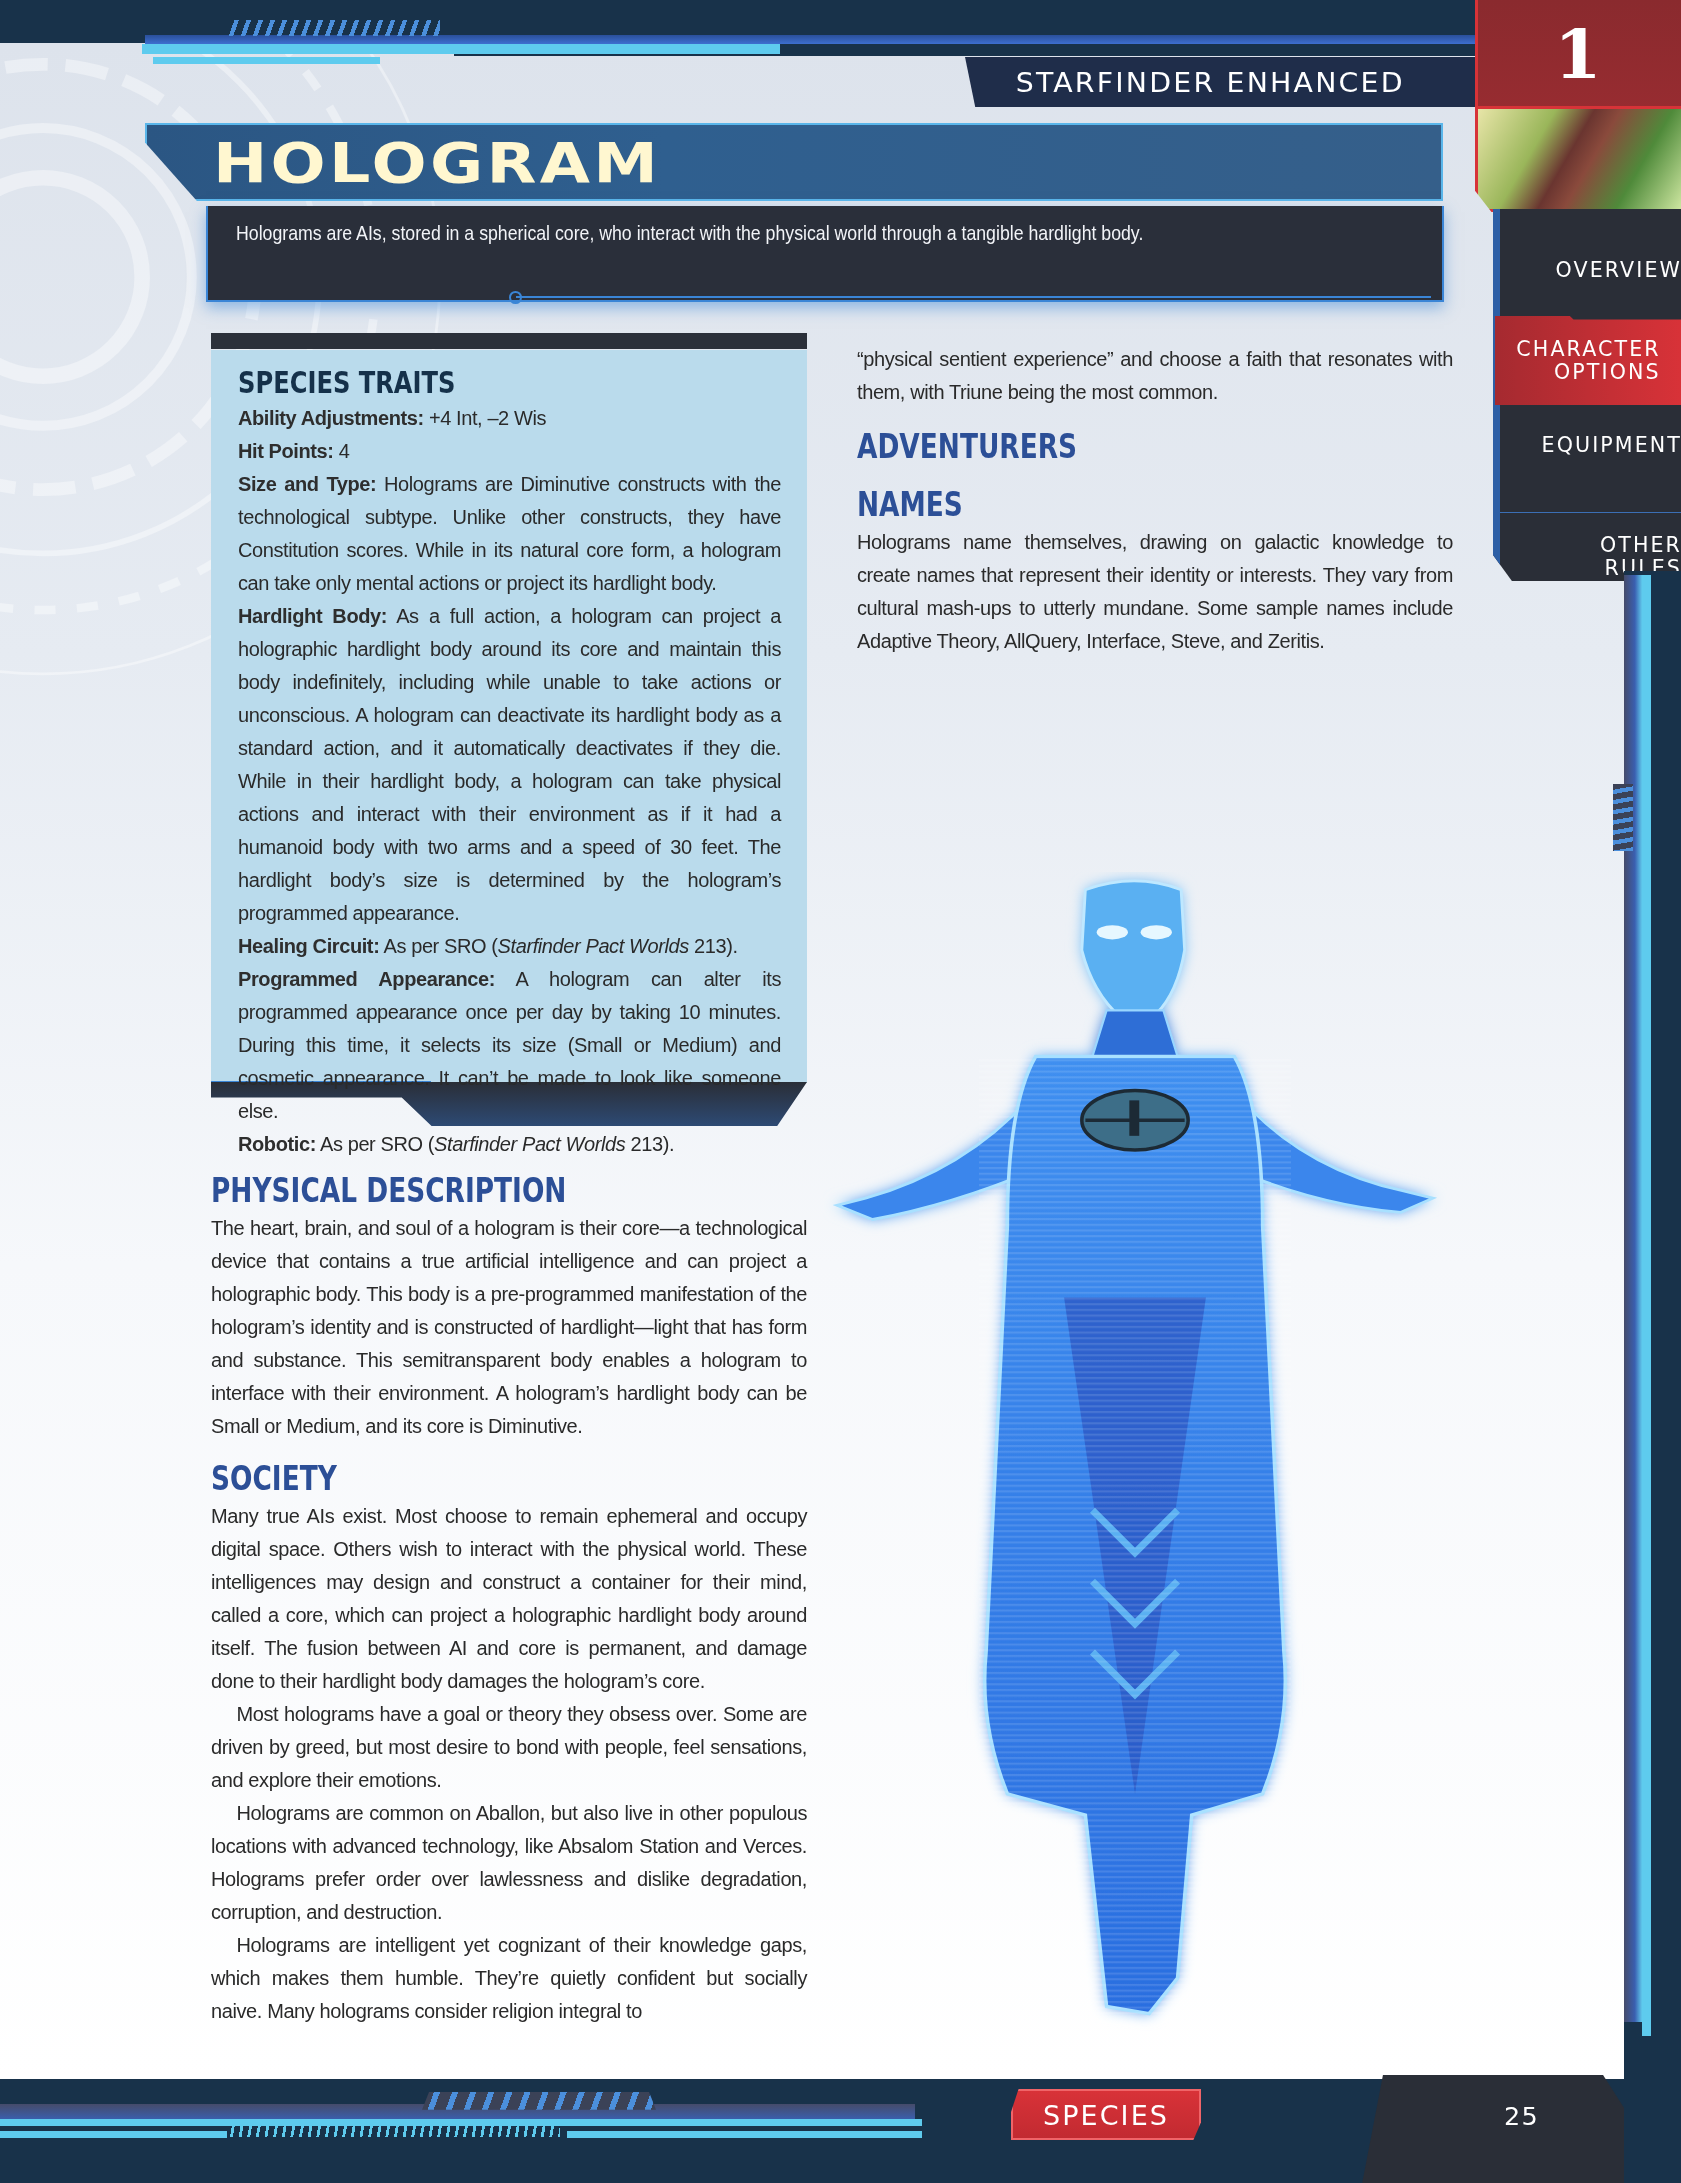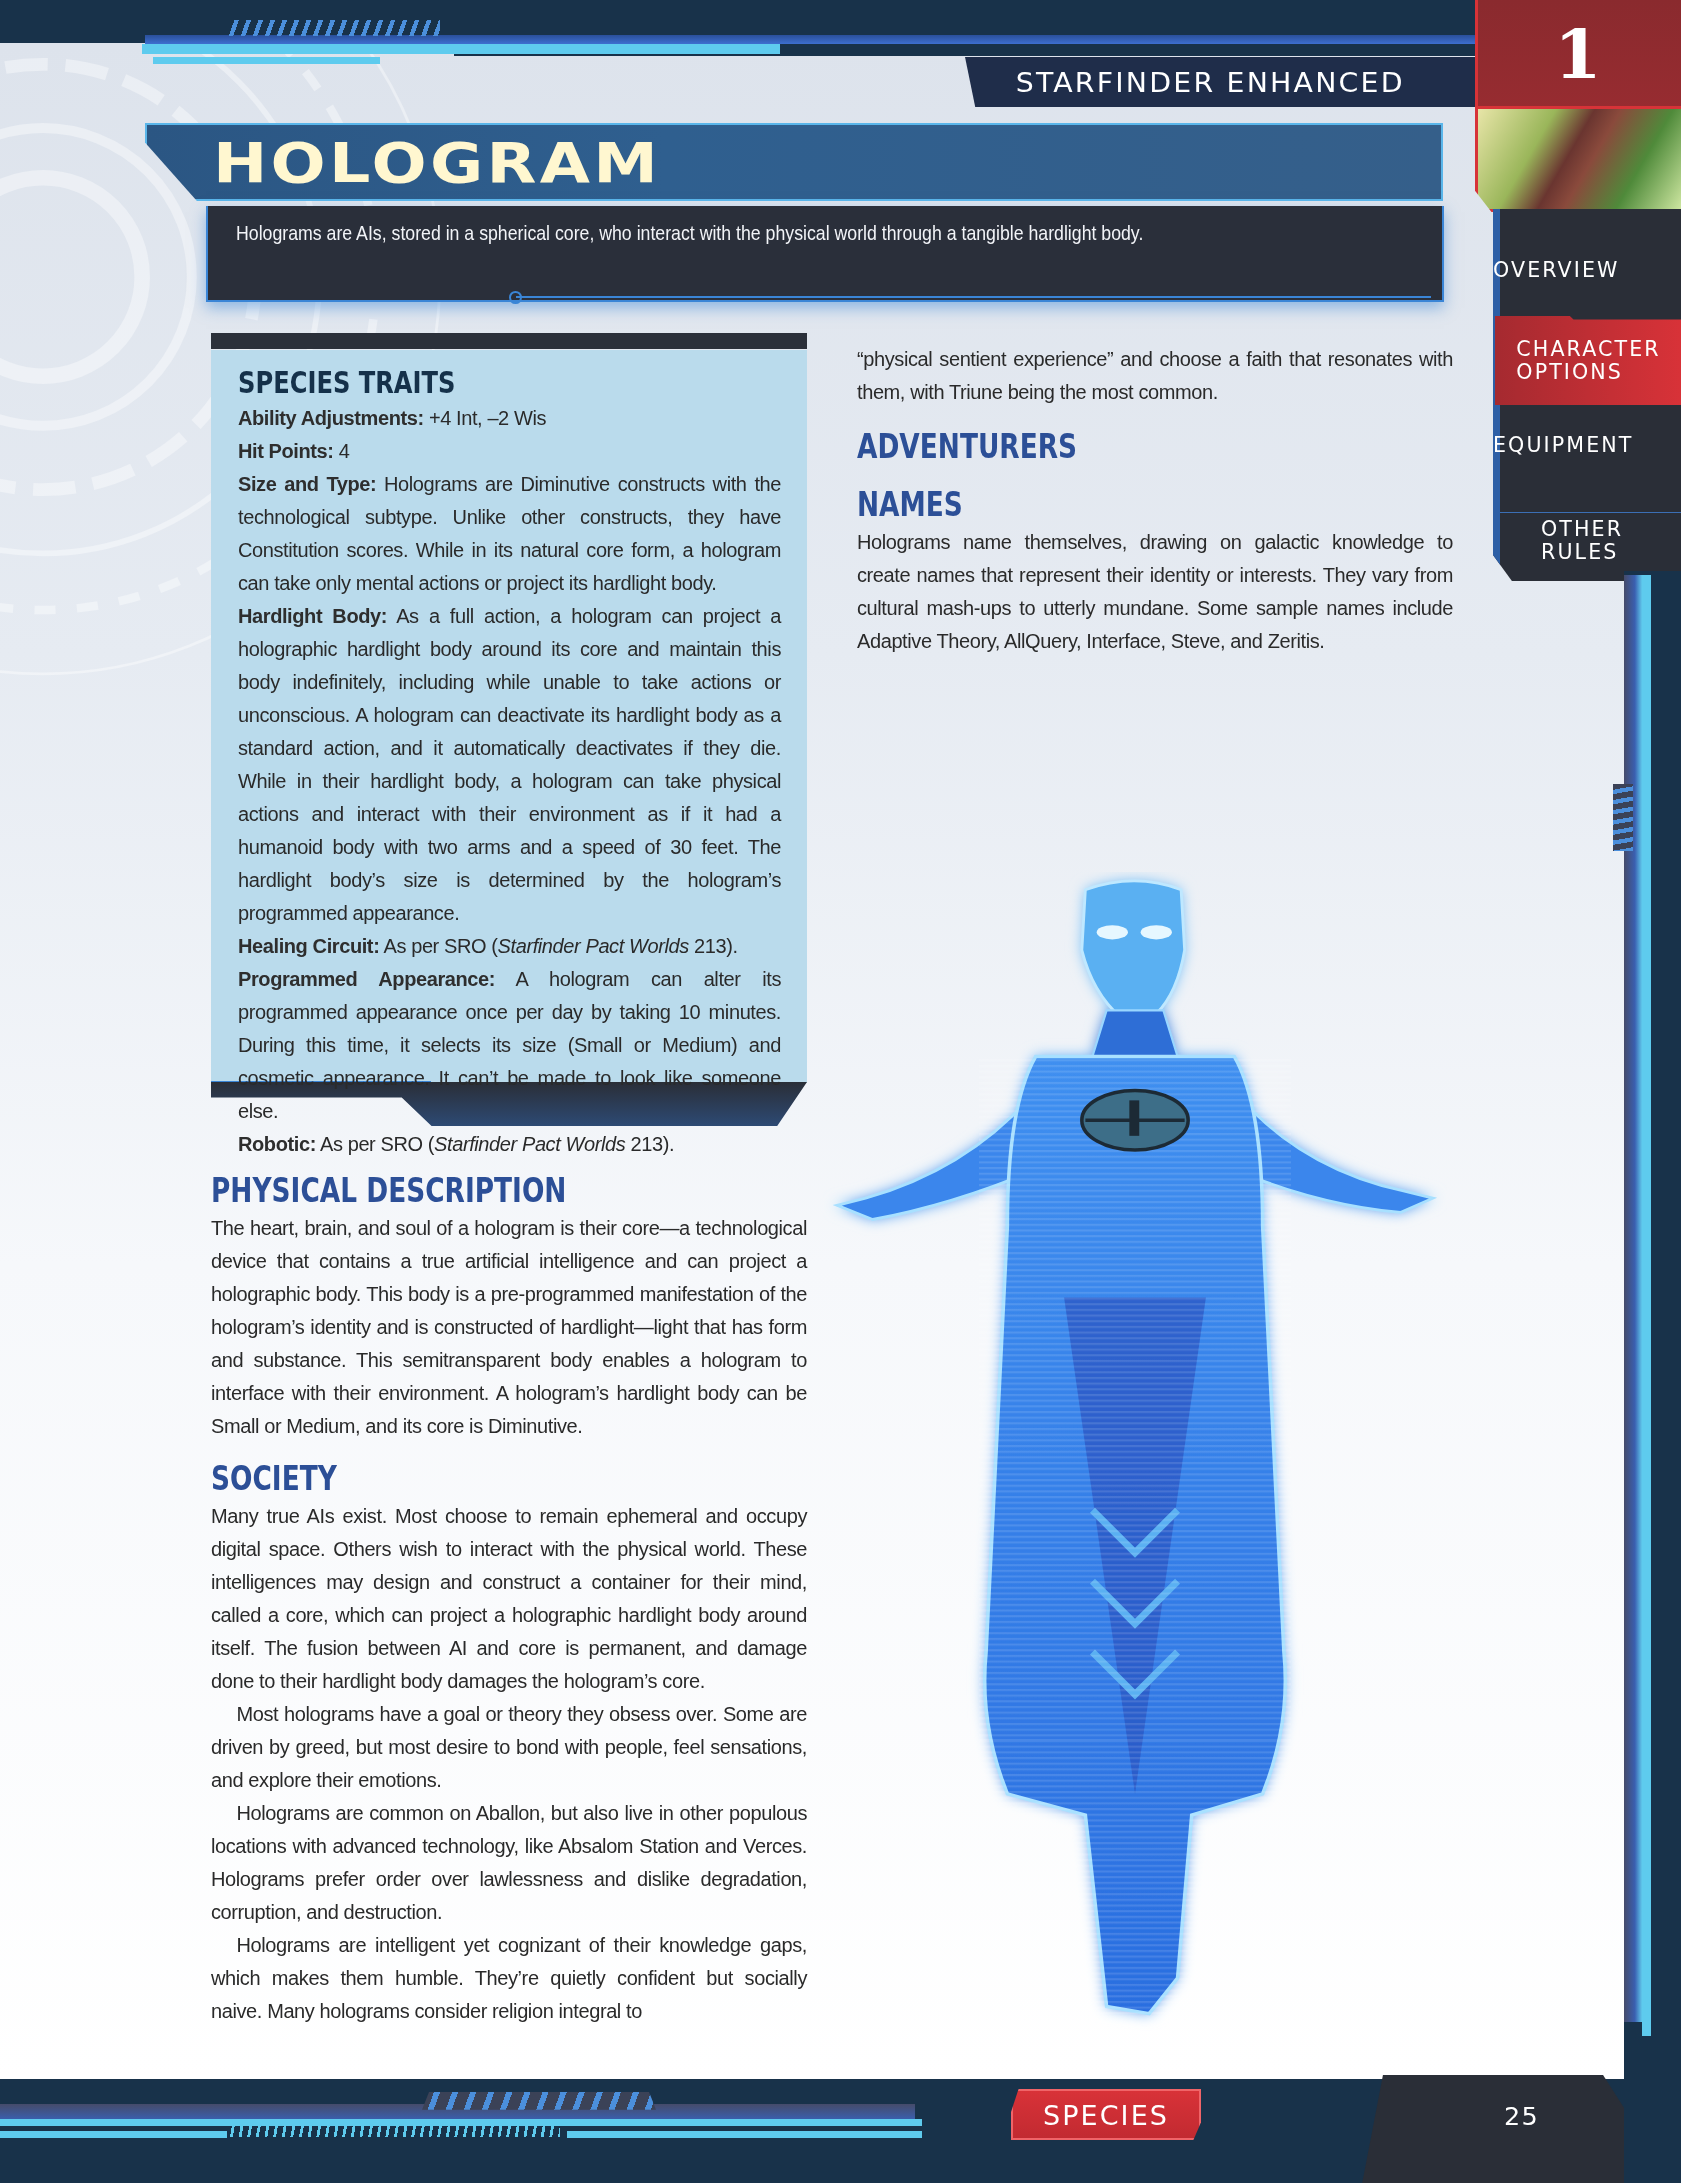--- a/index.html
+++ b/index.html
@@ -108,21 +108,21 @@
     clip-path: polygon(0 0, 100% 0, 100% 100%, 8% 100%, 0 80%);
   }
   
   .side-nav {
     position: absolute; left: 1493px; top: 209px; width: 189px; height: 372px;
     background: #2a2e37;
     border-left: 7px solid #2d5fa6;
     clip-path: polygon(0 0, 100% 0, 100% 100%, 10% 100%, 0 93%);
   }
   .nav-item {
-    position: absolute; left: 1493px; width: 189px; text-align: left; color: #ffffff;
+    position: absolute; left: 1493px; width: 189px; text-align: right; color: #ffffff;
     font-family: "DejaVu Sans", sans-serif; font-size: 20.6px; letter-spacing: 2.1px; line-height: 23px;
   }
   .nav-item.active {
     background: linear-gradient(90deg, #a52a30, #d83238);
     left: 1495px; width: 187px; height: 89px; display: flex; align-items: center; justify-content: center;
     clip-path: polygon(0 0, 40% 0, 42% 4%, 100% 4%, 100% 100%, 0 100%);
   }
   .nav-divider {
     position: absolute; left: 1500px; top: 512px; width: 182px; height: 1.4px; background: #3b6fb5;
   }
@@ -295,21 +295,21 @@
   <div class="nav-item active" style="top:316px;">
     <div>
       <div>CHARACTER</div>
       <div>OPTIONS</div>
     </div>
   </div>
   <div class="nav-item" style="top:434px;">
     <span>EQUIPMENT</span>
   </div>
   <div class="nav-divider"></div>
-  <div class="nav-item" style="top:518px;padding-left:48px;">
+  <div class="nav-item" style="top:534px;padding-left:48px;">
     <div>OTHER</div>
     <div>RULES</div>
   </div>
 
   <div class="right-frame"></div>
   <div class="right-frame-blue"></div>
   <div class="right-frame-cyan"></div>
   <div class="right-stripes"></div>
 
   <div class="traits-top"></div>

